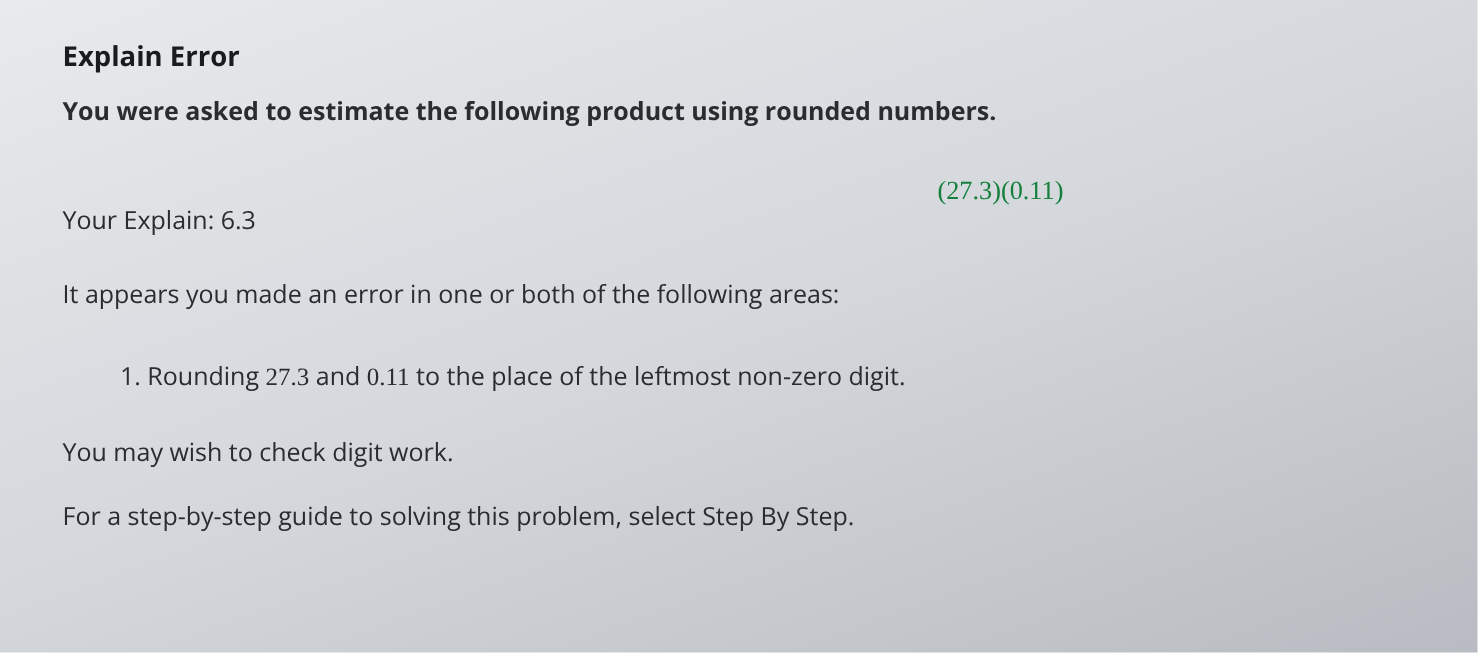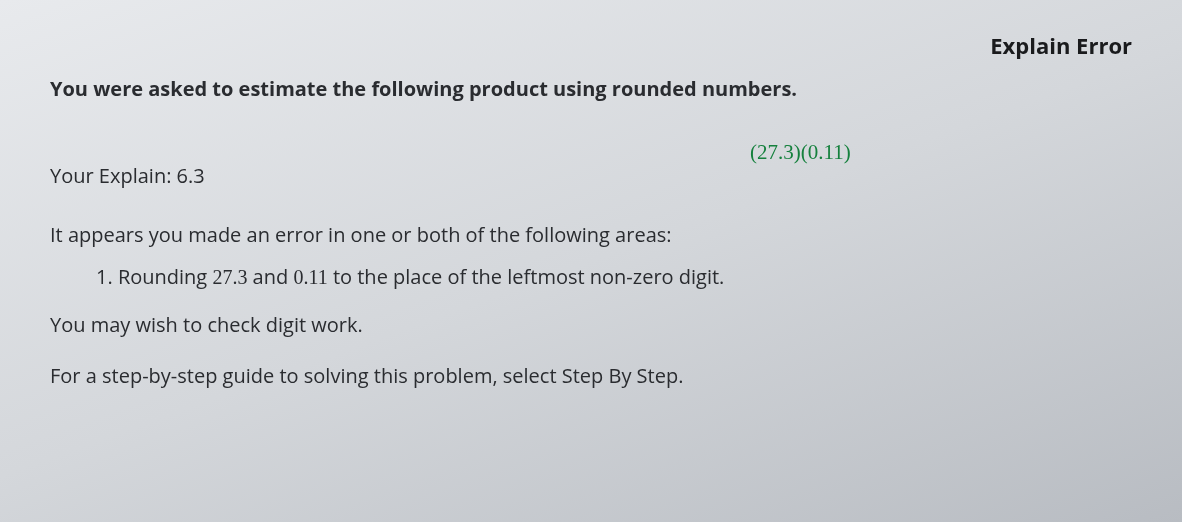--- a/index.html
+++ b/index.html
@@ -15,21 +15,20 @@
       padding: 30px 50px 30px 50px;
       color: #2a2c30;
       font-size: 20px;
       line-height: 1.45;
     }
     .heading {
       font-weight: 700;
       font-size: 22px;
       margin-bottom: 12px;
       color: #1a1b1d;
-      text-align: right;
     }
     .intro {
       margin-bottom: 40px;
       font-weight: 700;
     }
     .expr-row {
       position: relative;
       margin-bottom: 28px;
     }
     .expression {
@@ -39,25 +38,25 @@
       left: 700px;
       top: -6px;
       color: #15803d;
     }
     .your-answer {
       padding-top: 18px;
       font-weight: 400;
     }
     .error-intro {
       margin-top: 30px;
-      margin-bottom: 13px;
+      margin-bottom: 37px;
     }
     .error-list {
       padding-left: 46px;
-      margin-bottom: 18px;
+      margin-bottom: 30px;
     }
     .error-list .item {
       margin-bottom: 2px;
     }
     .mathnum {
       font-family: "Times New Roman", Georgia, serif;
     }
     .check-work {
       margin-bottom: 22px;
     }

